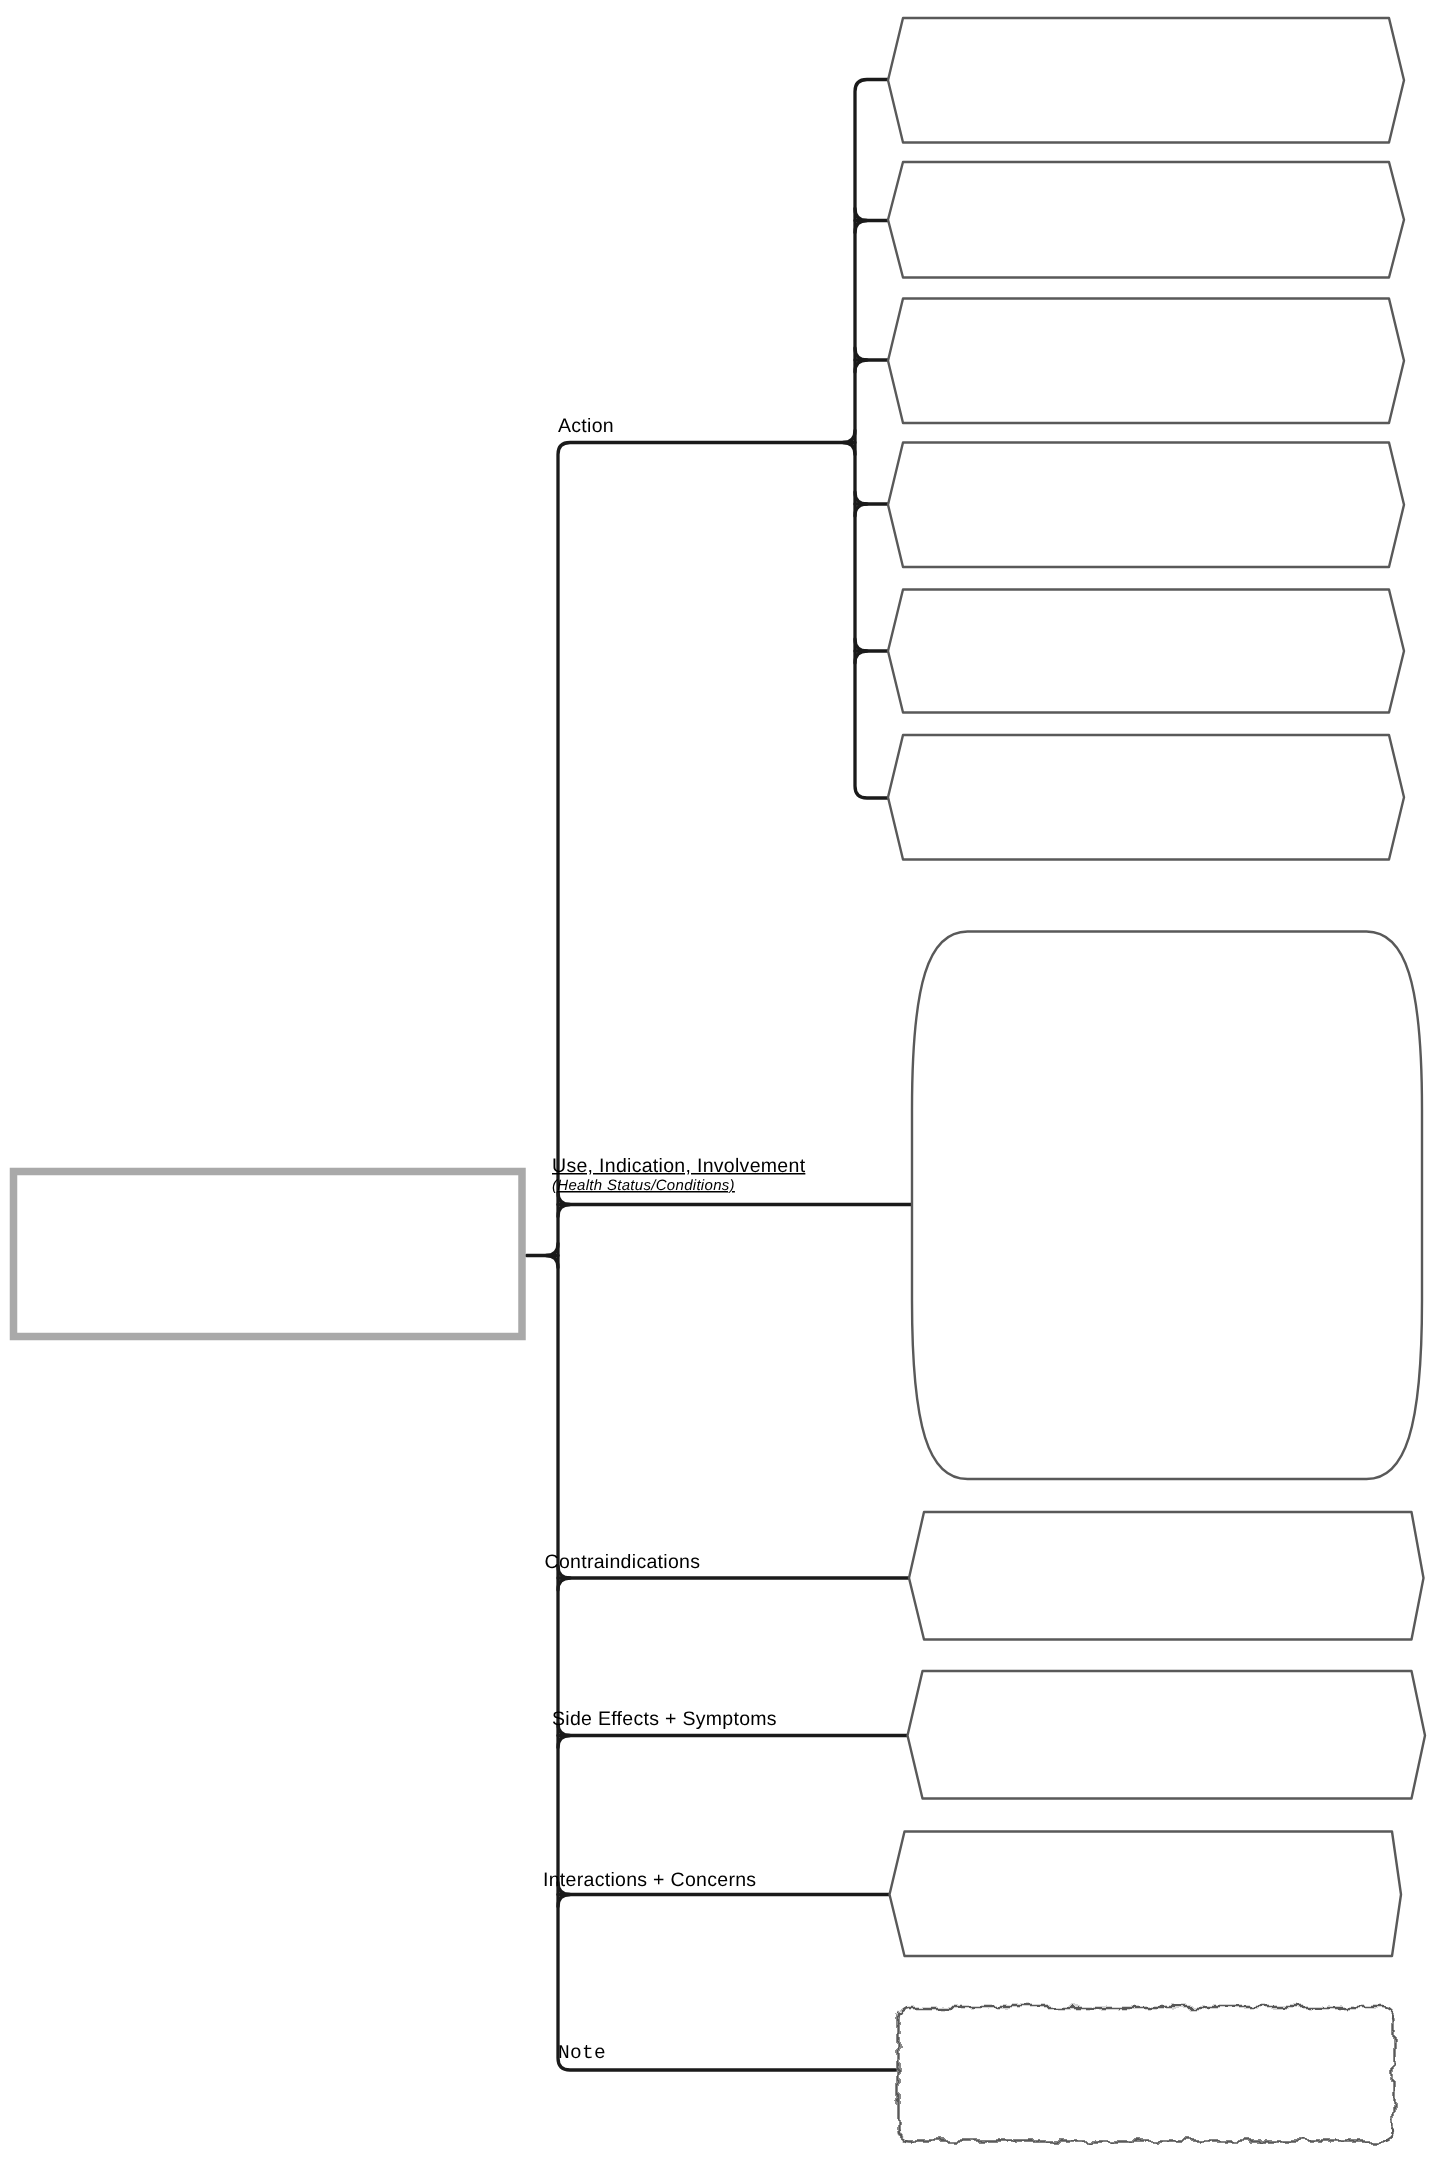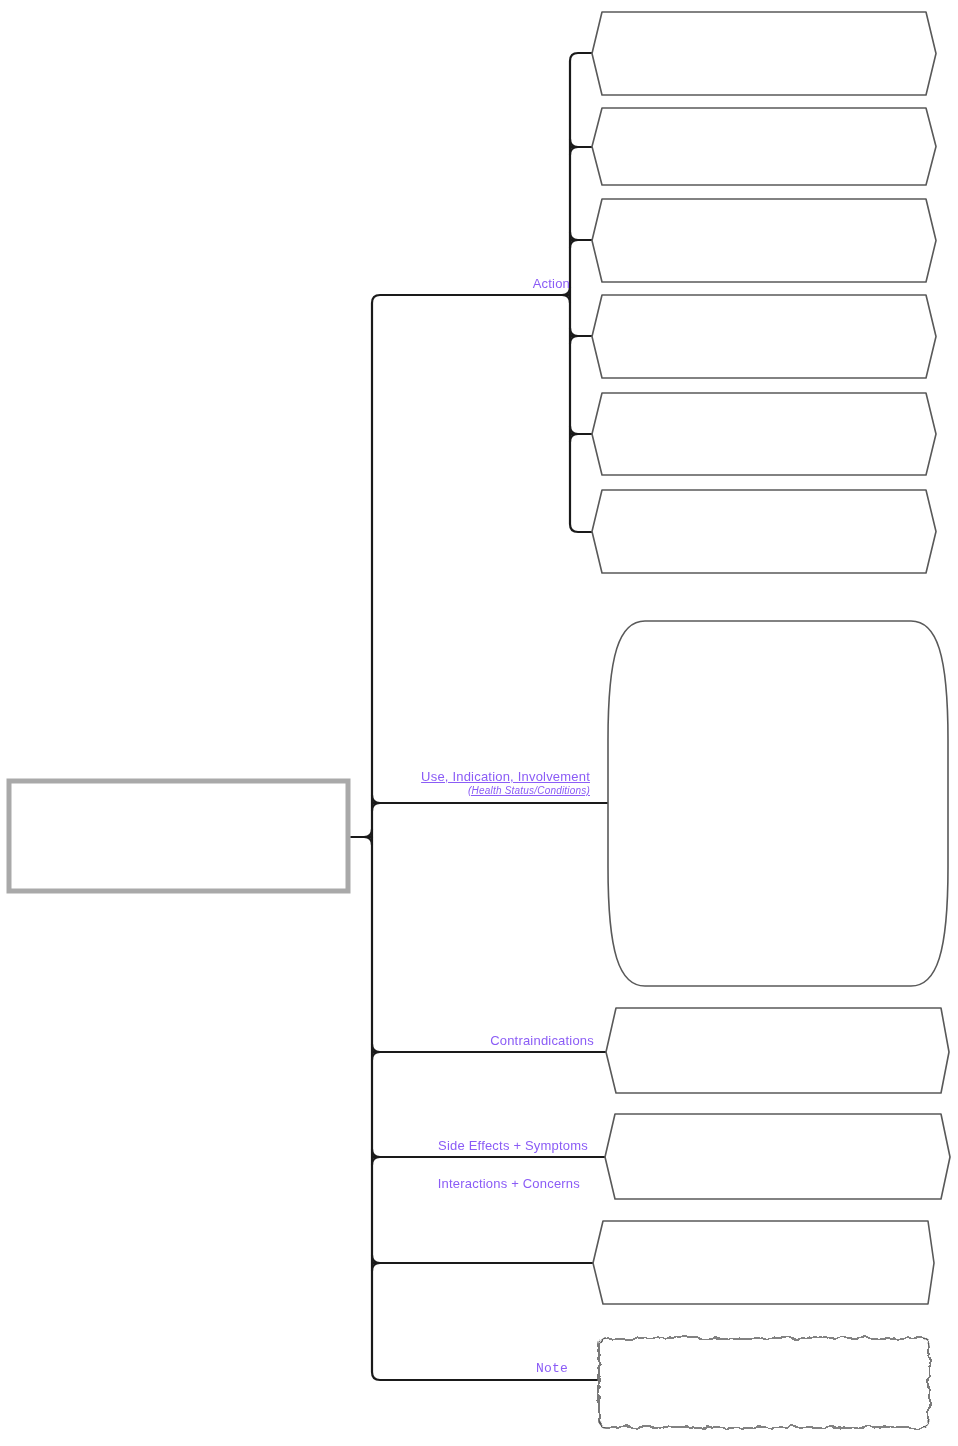--- a/index.html
+++ b/index.html
@@ -7,22 +7,22 @@
     position: relative;
     width: 958px;
     height: 1446px;
     background: #ffffff;
     font-family: "Liberation Sans", sans-serif;
     overflow: hidden;
   }
   .canvas svg { position: absolute; left: 0; top: 0; }
   .label {
     position: absolute;
-    text-align: right;
-    color: #8b5cf6;
+    text-align: left;
+    color: #000000;
     font-size: 13px;
     line-height: 15px;
     letter-spacing: 0.2px;
     white-space: nowrap;
   }
   .label .sub {
     display: block;
     font-size: 10px;
     line-height: 14px;
     font-style: italic;
@@ -95,29 +95,29 @@
 
   <div class="label" style="left:372px; top:276px; width:198px;">
     <span>Action</span>
   </div>
 
   <div class="label" style="left:368px; top:769px; width:222px;text-decoration:underline;">
     <span>Use, Indication, Involvement</span>
     <span class="sub">(Health Status/Conditions)</span>
   </div>
 
-  <div class="label" style="left:384px; top:1033px; width:210px;">
+  <div class="label" style="left:363px; top:1033px; width:210px;">
     <span>Contraindications</span>
   </div>
 
   <div class="label" style="left:368px; top:1138px; width:220px;">
     <span>Side Effects + Symptoms</span>
   </div>
 
-  <div class="label" style="left:362px; top:1176px; width:218px;">
+  <div class="label" style="left:362px; top:1245px; width:218px;">
     <span>Interactions + Concerns</span>
   </div>
 
   <div class="label" style="left:372px; top:1361px; width:196px;font-family:Liberation Mono, monospace;">
     <span>Note</span>
   </div>
 
 </div>
 
 </body></html>

